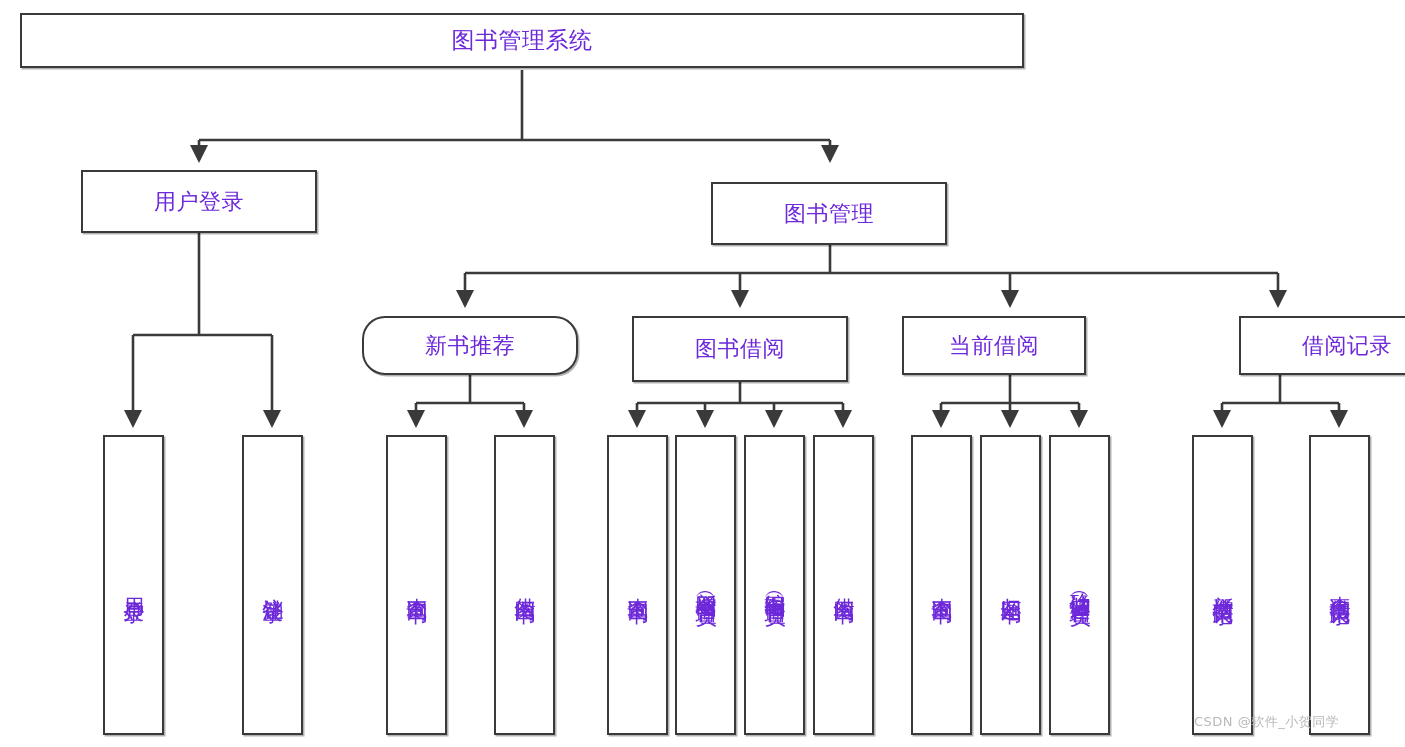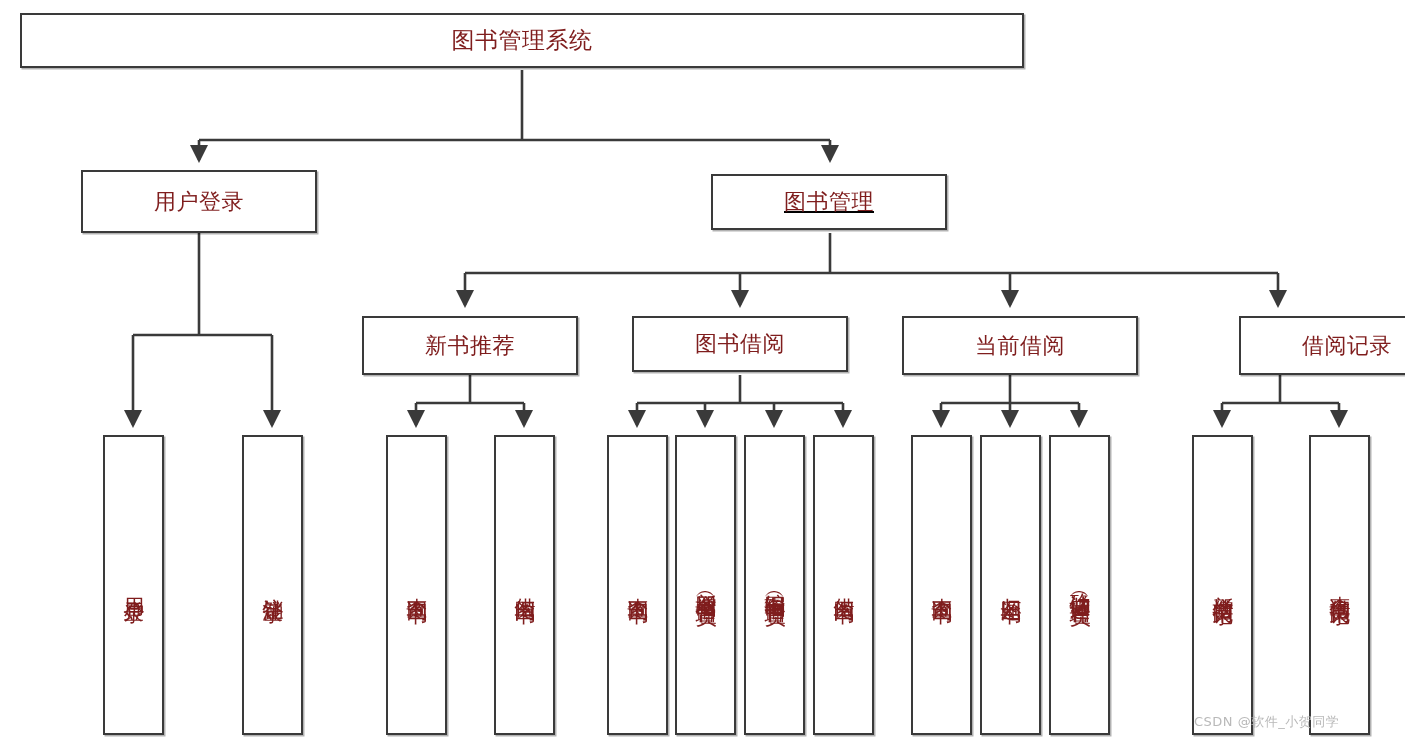--- a/index.html
+++ b/index.html
@@ -29,21 +29,21 @@
     position: absolute;
     box-sizing: border-box;
     background: #ffffff;
     border: 2px solid #3a3a3a;
     display: flex;
     align-items: center;
     justify-content: center;
     box-shadow: 1.5px 1.5px 0 0 rgba(0,0,0,0.30);
   }
   .node .label {
-    color: #7f1d1d;
+    color: #6d28d9;
     font-size: 22px;
     line-height: 1.18;
     letter-spacing: 0.5px;
     white-space: nowrap;
     text-align: center;
   }
   .node.vertical .label {
     writing-mode: vertical-rl;
     text-orientation: upright;
     font-size: 21px;
@@ -117,33 +117,33 @@
   </svg>
 
   <div class="node root" style="left:20px; top:13px; width:1004px; height:55px;">
     <span class="label">图书管理系统</span>
   </div>
 
   <div class="node" style="left:81px; top:170px; width:236px; height:63px;">
     <span class="label">用户登录</span>
   </div>
 
-  <div class="node" style="left:711px; top:174px; width:236px; height:56px;text-decoration:underline;">
+  <div class="node" style="left:711px; top:182px; width:236px; height:63px;">
     <span class="label">图书管理</span>
   </div>
 
-  <div class="node" style="left:362px; top:316px; width:216px; height:59px;">
+  <div class="node" style="left:362px; top:316px; width:216px; height:59px;border-radius:23px;">
     <span class="label">新书推荐</span>
   </div>
 
-  <div class="node" style="left:632px; top:316px; width:216px; height:56px;">
+  <div class="node" style="left:632px; top:316px; width:216px; height:66px;">
     <span class="label">图书借阅</span>
   </div>
 
-  <div class="node" style="left:902px; top:316px; width:236px; height:59px;">
+  <div class="node" style="left:902px; top:316px; width:184px; height:59px;">
     <span class="label">当前借阅</span>
   </div>
 
   <div class="node" style="left:1239px; top:316px; width:216px; height:59px;">
     <span class="label">借阅记录</span>
   </div>
 
   <div class="node vertical" style="left:103px; top:435px; width:61px; height:300px;">
     <span class="label">用户登录</span>
   </div>

